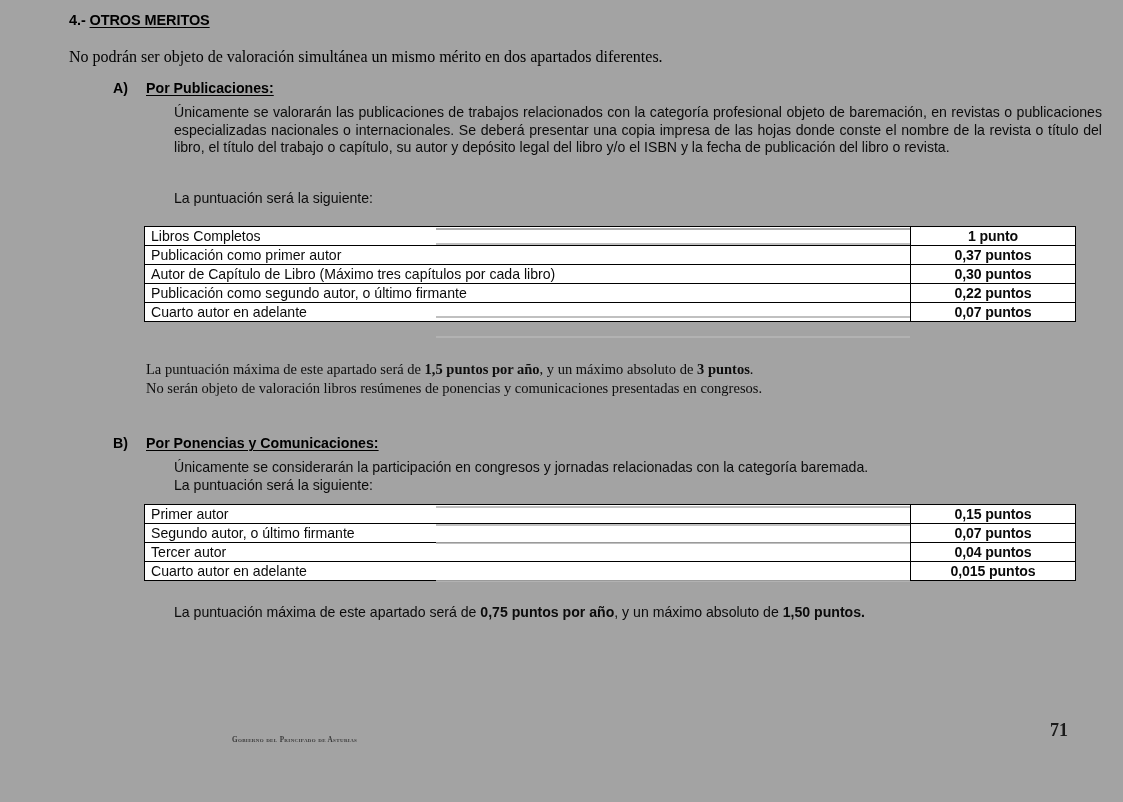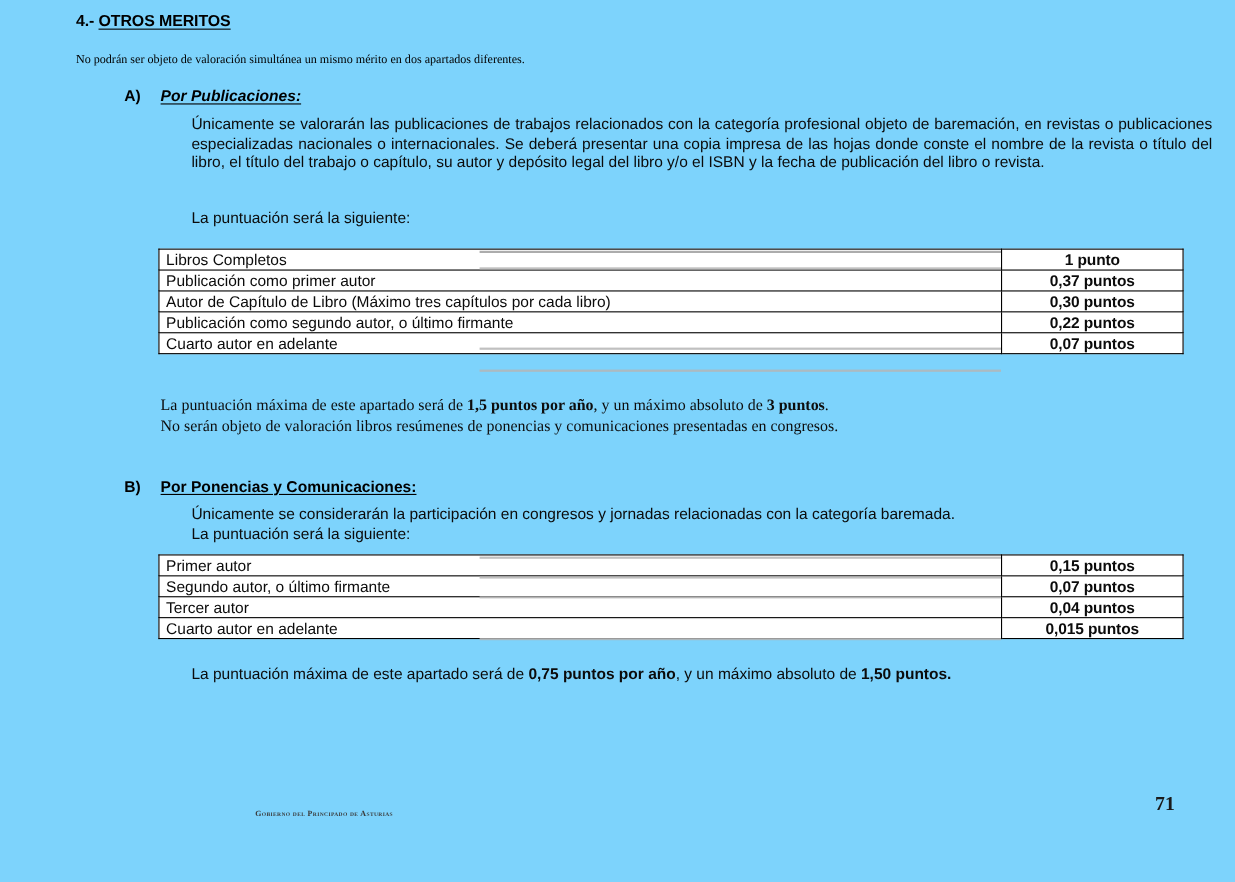--- a/index.html
+++ b/index.html
@@ -15,21 +15,21 @@
     overflow: hidden;
     font-family: "Liberation Sans", sans-serif;
     color: #000000;
     -webkit-font-smoothing: none;
   }
 
   .page {
     position: relative;
     width: 1123px;
     height: 802px;
-    background: #7dd3fc;
+    background: #a3a3a3;
   }
 
   
   .serif {
     font-family: "Liberation Serif", "DejaVu Serif", serif;
     font-size: 14.5px;
     line-height: 1.35;
     color: #0d0d0d;
   }
   b, .b { font-weight: bold; }
@@ -48,21 +48,21 @@
   #section-heading .num { text-decoration: none; }
   #section-heading .ul { text-decoration: underline; text-underline-offset: 2px; }
 
   
   #intro-paragraph {
     position: absolute;
     left: 69px;
     top: 48px;
     width: 900px;
     font-family: "Liberation Serif", serif;
-    font-size: 11px;
+    font-size: 16px;
     white-space: nowrap;
   }
 
   
   .sub-letter {
     position: absolute;
     font-family: "Liberation Sans", sans-serif;
     font-size: 14.2px;
     font-weight: bold;
     white-space: nowrap;
@@ -153,21 +153,21 @@
 
 <div class="page">
 
   <div id="section-heading">
     <span class="num">4.-</span><span>&nbsp;</span><span class="ul">OTROS MERITOS</span>
   </div>
 
   <div id="intro-paragraph">No podrán ser objeto de valoración simultánea un mismo mérito en dos apartados diferentes.</div>
 
   <div class="sub-letter" style="left:113px; top:80px;">A)</div>
-  <div class="sub-title" style="left:146px; top:80px;font-style:italic;">Por Publicaciones:</div>
+  <div class="sub-title" style="left:146px; top:80px;">Por Publicaciones:</div>
 
   <div class="body-block" style="left:146px; top:104px; width:928px;">Únicamente se valorarán las publicaciones de trabajos relacionados con la categoría profesional objeto de baremación, en revistas o publicaciones especializadas nacionales o internacionales. Se deberá  presentar una copia impresa de las hojas donde conste el nombre de la revista o título del libro, el título del trabajo o capítulo, su autor y depósito legal del libro y/o el ISBN y la fecha de  publicación del libro o revista.</div>
 
   <div class="body-block nowrapline" style="left:146px; top:190px;">La puntuación será la siguiente:</div>
 
   <table class="score-table" id="table-a" style="left:144px; top:226px; width:931px;">
     <colgroup>
         <col style="width:766px">
         <col style="width:165px">
       </colgroup>

